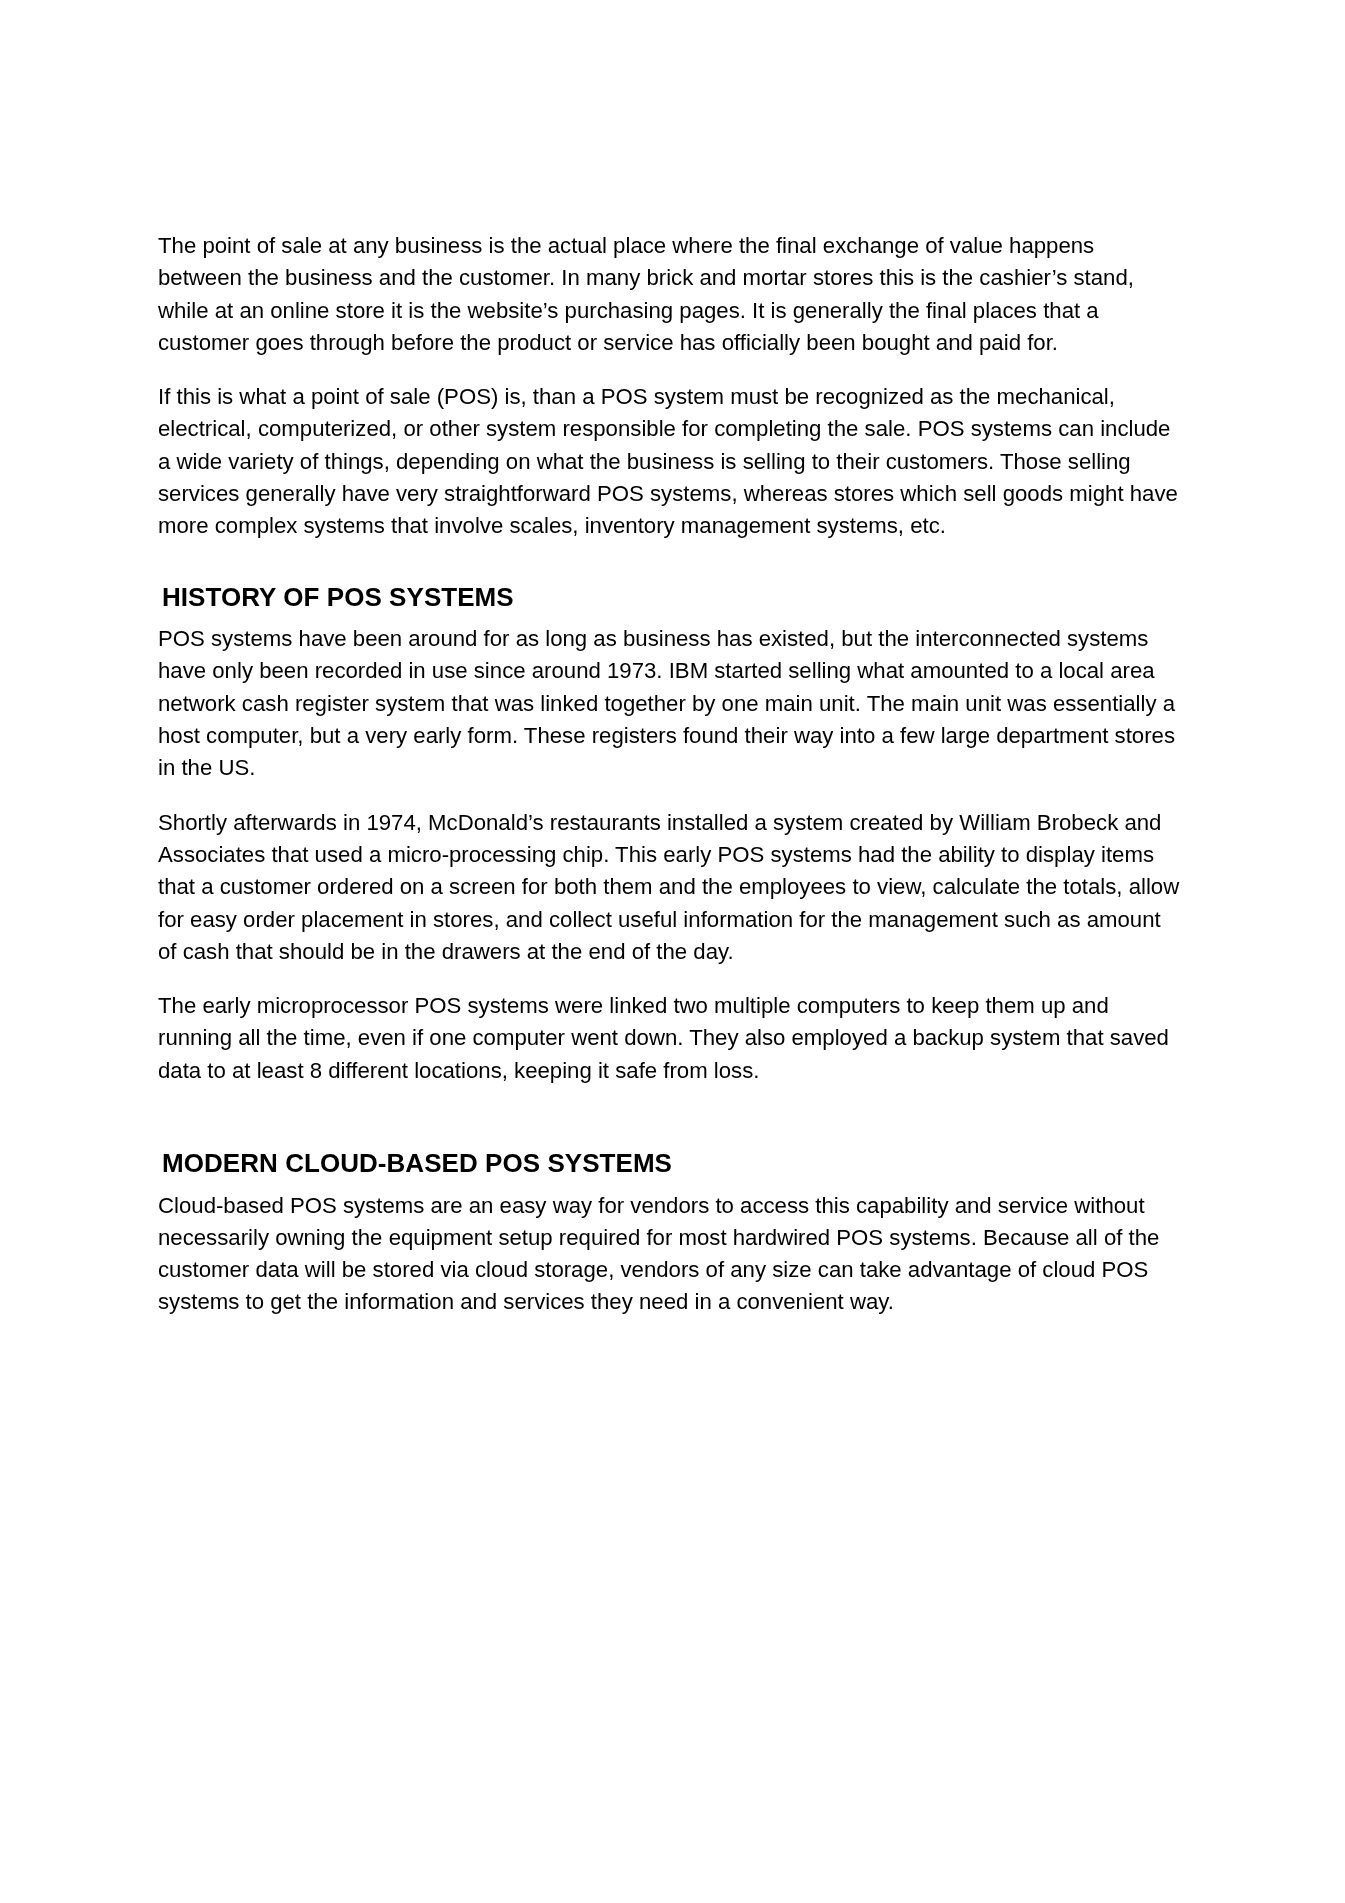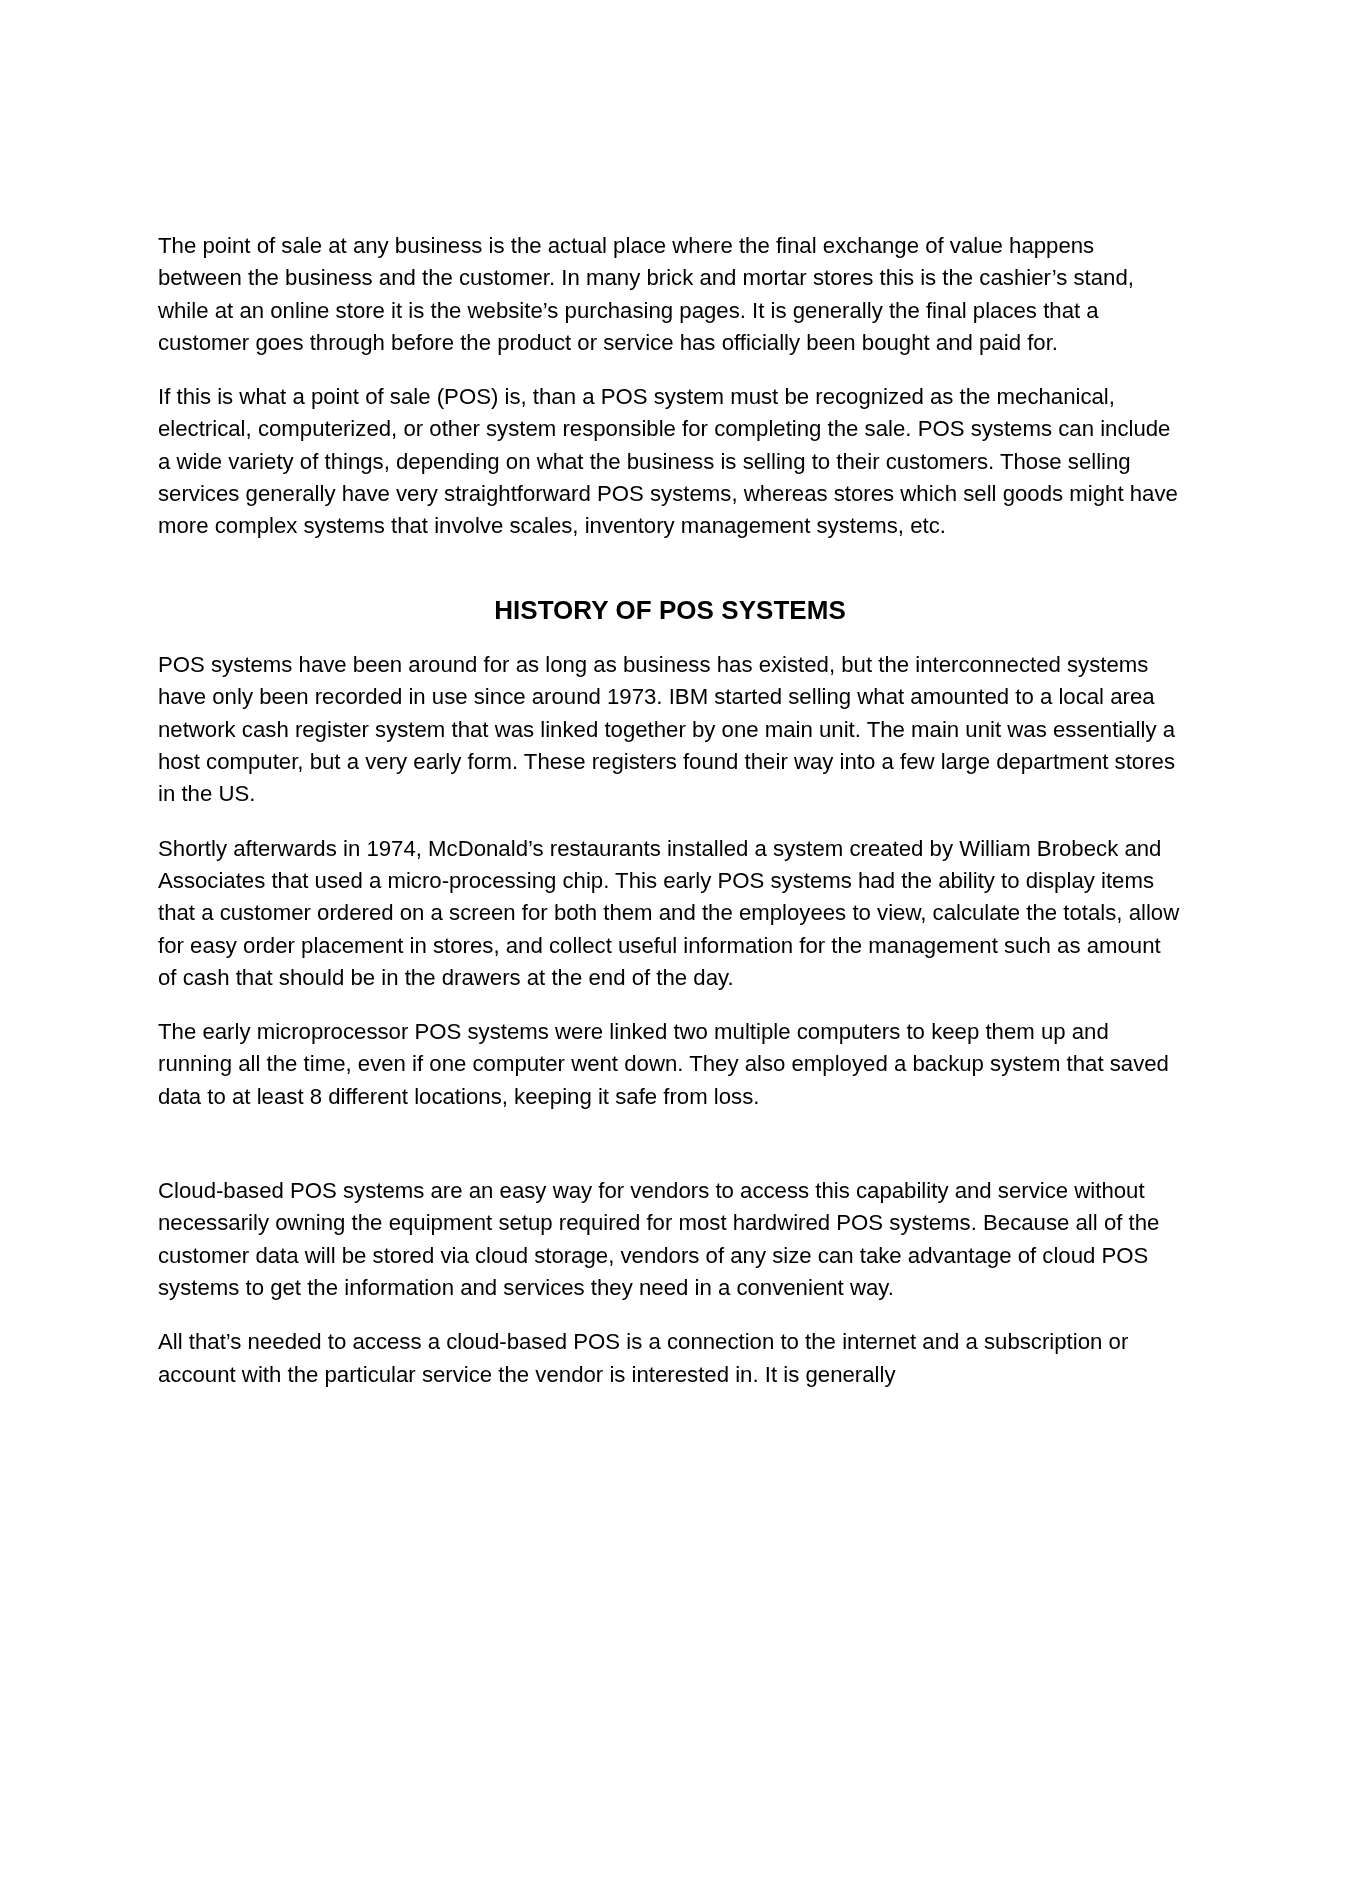--- a/index.html
+++ b/index.html
@@ -38,23 +38,22 @@
     letter-spacing: 0.1px;
     margin: 0 0 0 0;
     color: #000000;
   }
 
   .section-heading {
     font-size: 26px;
     font-weight: bold;
     line-height: 1.25;
     letter-spacing: 0.05px;
-    margin: 17px;
+    margin: 4px;
     color: #000000;
-    text-align: center;
   }
 
   p.para {
     font-size: 22.2px;
     line-height: 1.455;
     margin: 0;
     color: #000000;
     text-align: left;
   }
 
@@ -94,23 +93,23 @@
 
     <div class="gap-para"></div>
 
     <p class="para">The early microprocessor POS systems were linked two multiple computers to keep them up and running all the time, even if one computer went down. They also employed a backup system that saved data to at least 8 different locations, keeping it safe from loss.</p>
 
     <div class="gap-para"></div>
 
 
     <div class="gap-before-heading"></div>
 
+    <h2 class="section-heading">MODERN CLOUD-BASED POS SYSTEMS</h2>
 
     <div class="gap-heading-para"></div>
 
     <p class="para">Cloud-based POS systems are an easy way for vendors to access this capability and service without necessarily owning the equipment setup required for most hardwired POS systems. Because all of the customer data will be stored via cloud storage, vendors of any size can take advantage of cloud POS systems to get the information and services they need in a convenient way.</p>
 
     <div class="gap-para"></div>
 
-    <p class="para">All that’s needed to access a cloud-based POS is a connection to the internet and a subscription or account with the particular service the vendor is interested in. It is generally</p>
 
   </div>
 </div>
 
 </body></html>

